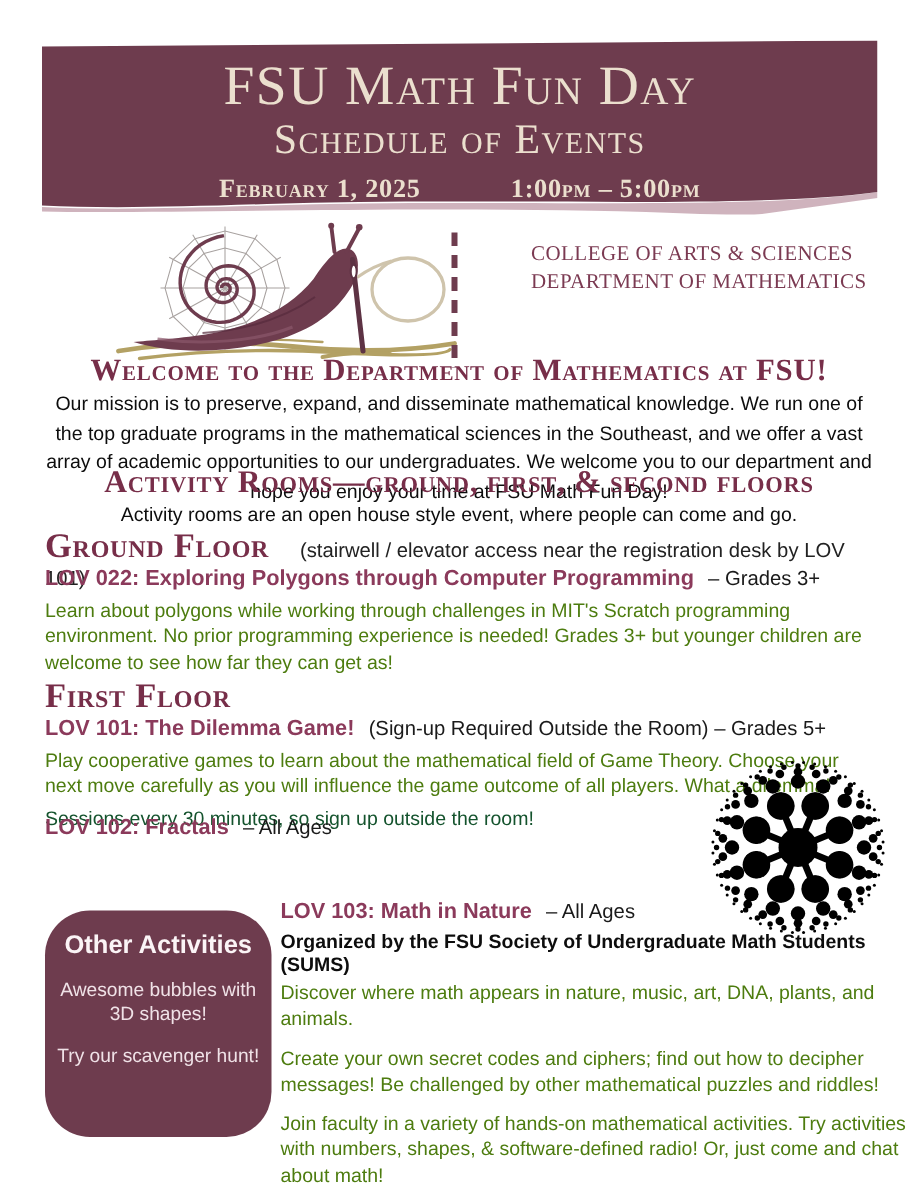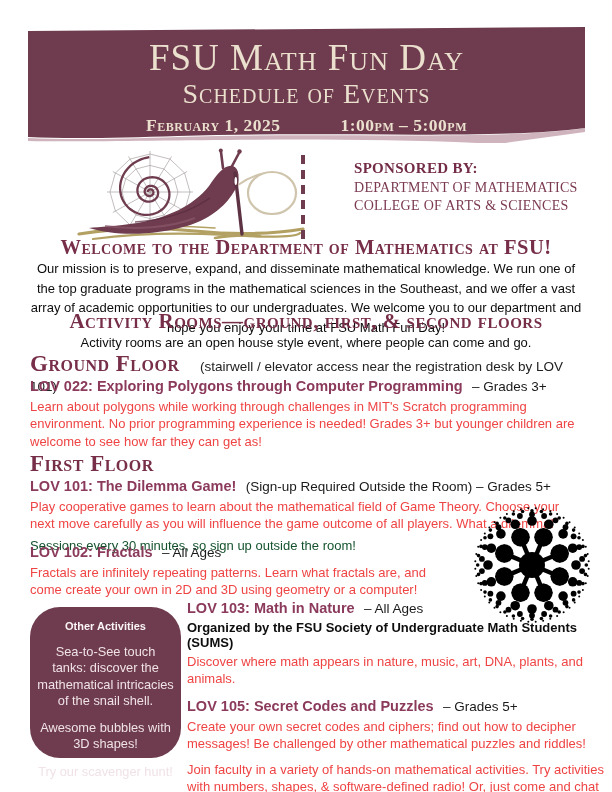--- a/index.html
+++ b/index.html
@@ -30,30 +30,30 @@
   .floor-row{position:absolute;left:30px;width:556px;}
   .floor-head{font-family:"Liberation Serif",serif;font-variant:small-caps;color:#772E49;
               font-weight:700;font-size:23px;letter-spacing:.5px;}
   .floor-note{font-size:13.5px;color:#222;margin-left:16px;}
   .body-text{font-size:13px;line-height:1.32;color:#0d0d0d;}
   .centered{text-align:center;}
   
   .ev{position:absolute;}
   .ev-title{color:#8B3A5B;font-weight:bold;font-size:14.5px;}
   .ev-note{color:#1a1a1a;font-weight:normal;font-size:13.5px;margin-left:5px;margin-top:36px;}
-  .ev-body{font-size:13px;line-height:1.33;margin-top:3px;color:#ef4444;}
+  .ev-body{font-size:13px;line-height:1.33;margin-top:3px;color:#4d7c0f;}
   .ev-body2{font-size:13px;line-height:1.3;margin-top:5px;color:#14532d;}
   .ev-org{font-size:13px;font-weight:bold;margin-top:3px;color:#0d0d0d;}
   .ev-footnote{font-size:10.5px;margin-top:2px;color:#0d0d0d;}
   .flow-ev{position:static;margin-bottom:9px;}
   
   .other-box{position:absolute;left:30px;top:607px;width:151px;height:151px;border-radius:30px;
              background:#6E3C4E;color:#F0E2E7;text-align:center;box-sizing:border-box;
              padding:13px 7px 6px 7px;}
-  .other-title{font-size:11px;font-weight:bold;color:#FBF4F6;margin-bottom:12px;}
+  .other-title{font-size:17px;font-weight:bold;color:#FBF4F6;margin-bottom:12px;}
   .other-item{font-size:12.8px;line-height:1.27;margin-bottom:11px;}
   
   .right-col{position:absolute;left:187px;top:599px;width:424px;}
   
   .fractal{position:absolute;left:473px;top:506px;}
 </style>
 </head>
 <body>
 
 <div class="page">
@@ -118,23 +118,22 @@
     <g>
       <ellipse cx="197" cy="47" rx="24" ry="21" fill="none" stroke="#CFC4AC" stroke-width="2.2"></ellipse>
       <path d="M163,39 C170,34 178,30 186,28" fill="none" stroke="#CFC4AC" stroke-width="2"></path>
       <line x1="167" y1="88" x2="160" y2="27" stroke="#5D3344" stroke-width="3.4" stroke-linecap="round"></line>
       <ellipse cx="160.8" cy="35" rx="2" ry="4.6" fill="#ffffff" stroke="#5D3344" stroke-width="1.4"></ellipse>
     </g>
   </svg>
 
   <div class="divider-dashed"></div>
   <div class="sponsor">
-    <div class="sponsor-label">Sponsored by:</div>
+    <div class="sponsor-line">College of Arts &amp; Sciences</div>
     <div class="sponsor-line">Department of Mathematics</div>
-    <div class="sponsor-line">College of Arts &amp; Sciences</div>
   </div>
 
   <div class="center-head" style="top:236px;font-size:20.5px;">Welcome to the Department of Mathematics at FSU!</div>
   <div class="body-text centered" style="position:absolute;left:28px;top:259px;width:556px;line-height:1.5;">Our mission is to preserve, expand, and disseminate mathematical knowledge. We run one of the top graduate programs in the mathematical sciences in the Southeast, and we offer a vast array of academic opportunities to our undergraduates. We welcome you to our department and hope you enjoy your time at FSU Math Fun Day!</div>
 
   <div class="center-head" style="top:309px;font-size:21px;">Activity Rooms—ground, first, &amp; second floors</div>
   <div class="body-text centered" style="position:absolute;left:28px;top:334px;width:556px;">Activity rooms are an open house style event, where people can come and go.</div>
 
   <div class="floor-row" style="top:351px;">
     <span class="floor-head">Ground Floor</span>
@@ -159,21 +158,20 @@
     </div>
     <div class="ev-body">Play cooperative games to learn about the mathematical field of Game Theory. Choose your next move carefully as you will influence the game outcome of all players. What a dilemma!</div>
     <div class="ev-body2">Sessions every 30 minutes, so sign up outside the room!</div>
   </div>
 
   <div class="ev" style="left:30px;top:543px;width:455px;">
     <div>
       <span class="ev-title">LOV 102: Fractals</span>
       <span class="ev-note">– All Ages</span>
     </div>
-    <div class="ev-body" style="max-width:430px;">Fractals are infinitely repeating patterns. Learn what fractals are, and come create your own in 2D and 3D using geometry or a computer!</div>
   </div>
 
   <svg id="fractal-svg" class="fractal" width="118" height="118" viewBox="-59 -59 118 118">
       <line x1="0.0" y1="0.0" x2="27.7" y2="11.5" stroke="#000" stroke-width="4.5"></line>
       <line x1="27.7" y1="11.5" x2="36.7" y2="11.5" stroke="#000" stroke-width="1.8"></line>
       <line x1="27.7" y1="11.5" x2="34.1" y2="17.8" stroke="#000" stroke-width="1.8"></line>
       <line x1="27.7" y1="11.5" x2="27.7" y2="20.5" stroke="#000" stroke-width="1.8"></line>
       <line x1="27.7" y1="11.5" x2="21.4" y2="17.8" stroke="#000" stroke-width="1.8"></line>
       <line x1="27.7" y1="11.5" x2="18.7" y2="11.5" stroke="#000" stroke-width="1.8"></line>
       <line x1="27.7" y1="11.5" x2="21.4" y2="5.1" stroke="#000" stroke-width="1.8"></line>
@@ -374,41 +372,36 @@
       <circle cx="42.7" cy="-37.5" r="1" fill="#000"></circle>
       <circle cx="47.2" cy="-31.6" r="1" fill="#000"></circle>
       <circle cx="50.9" cy="-25.1" r="1" fill="#000"></circle>
       <circle cx="53.8" cy="-18.3" r="1" fill="#000"></circle>
       <circle cx="55.7" cy="-11.1" r="1" fill="#000"></circle>
       <circle cx="56.7" cy="-3.7" r="1" fill="#000"></circle>
     </svg>
 
   <div class="other-box">
     <div class="other-title">Other Activities</div>
-    <div class="other-item">Sea-to-See touch tanks: discover the mathematical intricacies of the snail shell.</div>
     <div class="other-item">Awesome bubbles with 3D shapes!</div>
     <div class="other-item">Try our scavenger hunt!</div>
   </div>
 
   <div class="right-col">
 
     <div class="ev flow-ev">
       <div>
         <span class="ev-title">LOV 103: Math in Nature</span>
         <span class="ev-note">– All Ages</span>
       </div>
       <div class="ev-org">Organized by the FSU Society of Undergraduate Math Students (SUMS)</div>
       <div class="ev-body">Discover where math appears in nature, music, art, DNA, plants, and animals.</div>
     </div>
 
     <div class="ev flow-ev">
-      <div>
-        <span class="ev-title">LOV 105: Secret Codes and Puzzles</span>
-        <span class="ev-note">– Grades 5+</span>
-      </div>
       <div class="ev-body">Create your own secret codes and ciphers; find out how to decipher messages! Be challenged by other mathematical puzzles and riddles!</div>
     </div>
 
     <div class="ev flow-ev">
       <div class="ev-body">Join faculty in a variety of hands-on mathematical activities. Try activities with numbers, shapes, &amp; software-defined radio! Or, just come and chat about math!</div>
     </div>
 
   </div>
 </div>
 

